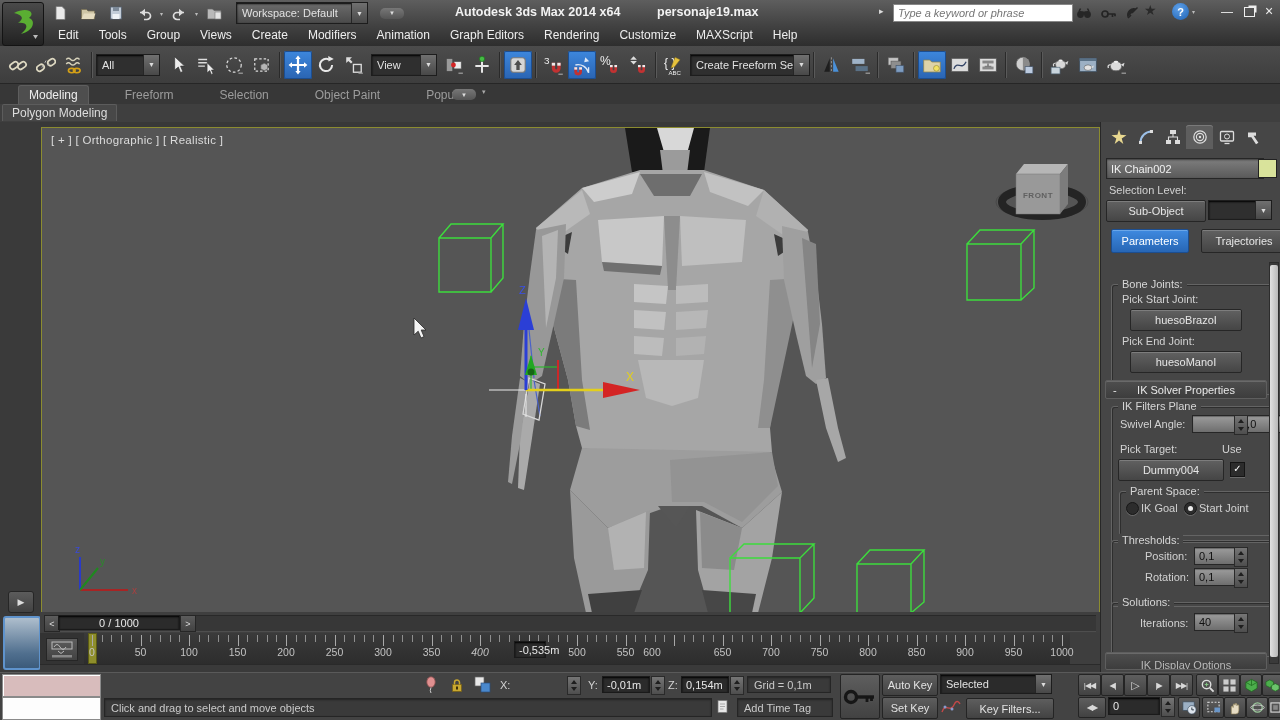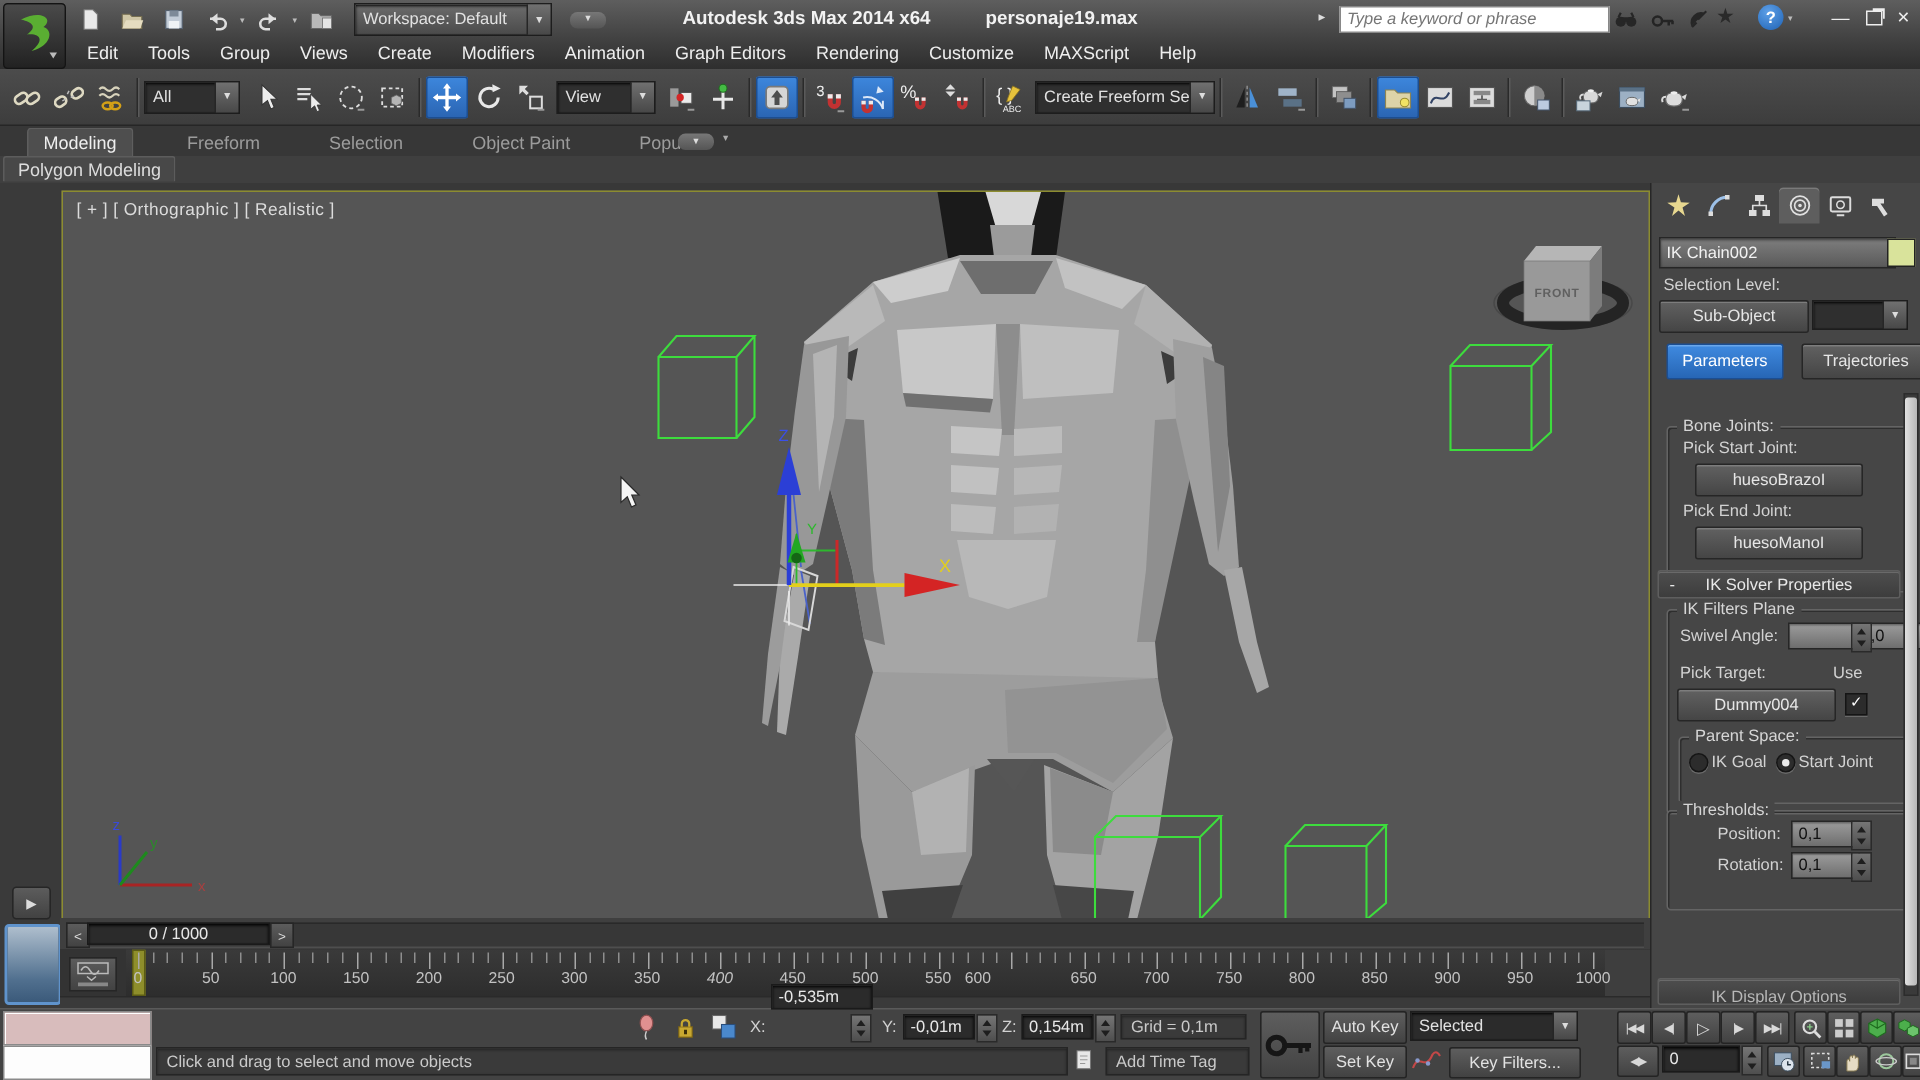--- a/index.html
+++ b/index.html
@@ -652,20 +652,31 @@
       <span class="a lbl" style="left:33px;top:30px;">Rotation:</span>
       <div class="a sfield" style="left:82px;top:27px;width:36px;height:16px;">
           <span>0,1</span>
         </div>
       <span class="a spinbox" style="left:122px;top:27px;height:18px;">
           <i class="up"></i>
           <i class="dn"></i>
         </span>
     </fieldset>
 
+    <fieldset class="grp" style="left:8px;top:480px;width:148px;height:42px;">
+      <span class="gtitle">Solutions:</span>
+      <span class="a lbl" style="left:28px;top:14px;">Iterations:</span>
+      <div class="a sfield" style="left:82px;top:10px;width:36px;height:16px;">
+          <span>40</span>
+        </div>
+      <span class="a spinbox" style="left:122px;top:10px;height:18px;">
+          <i class="up"></i>
+          <i class="dn"></i>
+        </span>
+    </fieldset>
 
     <div class="a rollout" style="left:4px;top:530px;width:160px;height:16px;overflow:hidden;color:#b8b8b8;">
       <span style="margin-top:8px;">IK Display Options</span>
     </div>
 
     <div class="a scrolltrack" style="left:168px;top:140px;width:8px;height:400px;">
       <span class="scrollthumb" style="top:2px;height:392px;"></span>
     </div>
   </div>
 
@@ -830,21 +841,21 @@
   <span class="a" style="left:449px;top:677px;"><svg width="16" height="16" viewBox="0 0 16 16">
         <rect x="3.5" y="7.5" width="9" height="7" fill="#c8a830" stroke="#776018" stroke-width="0.8"></rect>
         <path d="M5.5,7.5 V5.5 a2.5,2.5 0 0 1 5,0 V7.5" fill="none" stroke="#c8a830" stroke-width="1.5"></path>
         <rect x="7" y="9.5" width="2" height="3" fill="#3a2e08"></rect>
       </svg></span>
   <span class="a" style="left:474px;top:676px;"><svg width="18" height="17" viewBox="0 0 18 17">
         <rect x="1" y="1" width="9" height="9" fill="#e8e8e8" stroke="#666" stroke-width="0.7"></rect>
         <rect x="7" y="7" width="9" height="9" fill="#4a88cc" stroke="#2a4e7c" stroke-width="0.7"></rect>
       </svg></span>
   <span class="a lbl" style="left:500px;top:679px;">X:</span>
-  <div class="a dfield" style="left:514px;top:656px;width:68px;height:17px;">
+  <div class="a dfield" style="left:514px;top:641px;width:32px;height:17px;">
       <span>-0,535m</span>
     </div>
   <span class="a spinbox" style="left:567px;top:676px;height:17px;">
       <i class="up"></i>
       <i class="dn"></i>
     </span>
   <span class="a lbl" style="left:588px;top:679px;">Y:</span>
   <div class="a dfield" style="left:602px;top:676px;width:48px;height:17px;">
       <span>-0,01m</span>
     </div>

